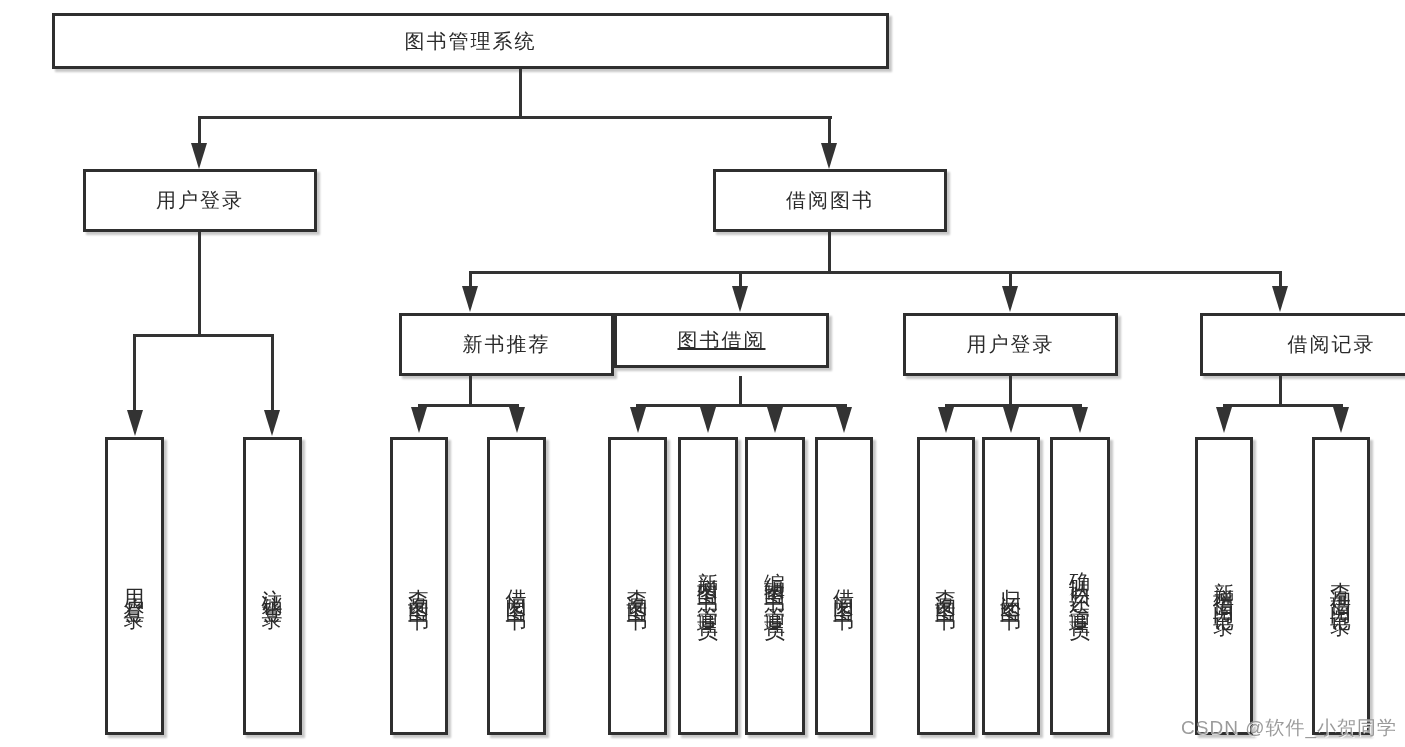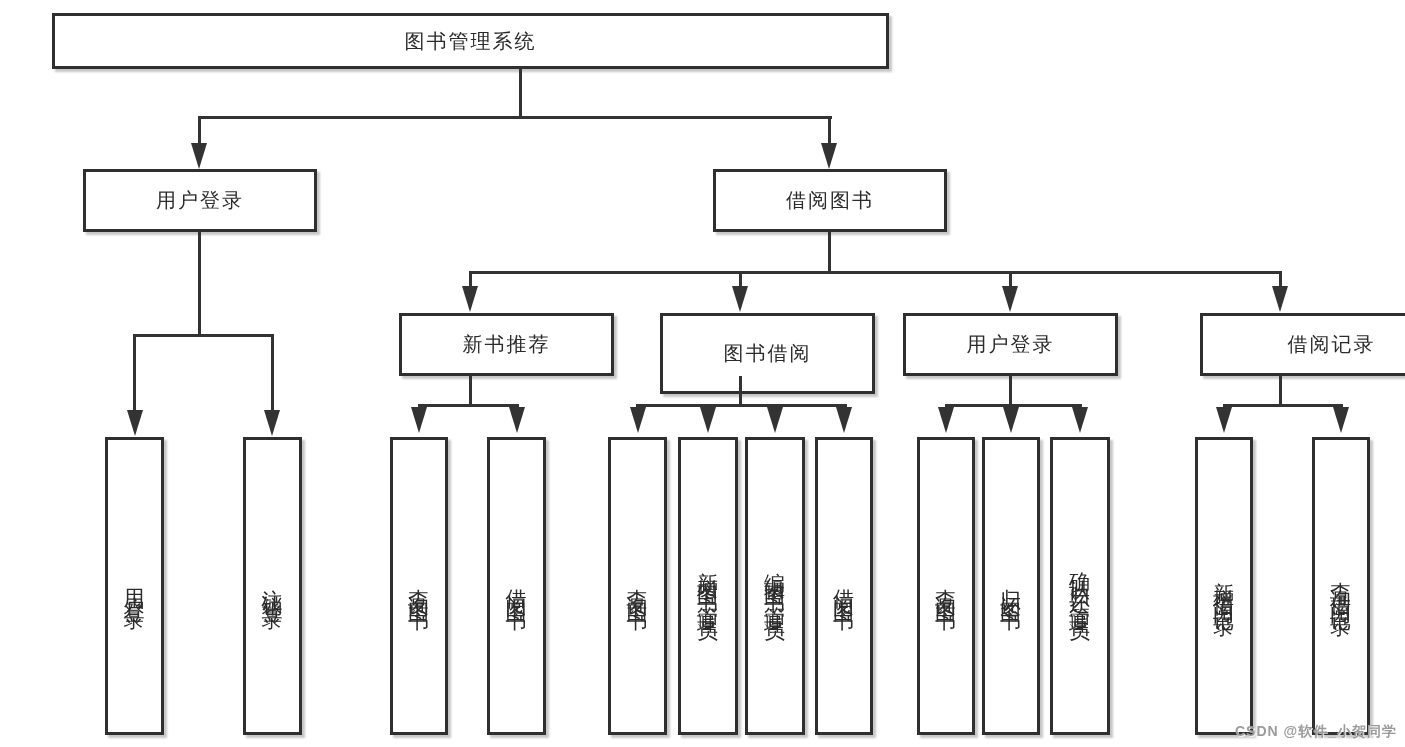--- a/index.html
+++ b/index.html
@@ -39,27 +39,26 @@
   .vline,.hline{position:absolute;background:var(--line);}
   .arrow{
     position:absolute;width:0;height:0;
     border-left:8px solid transparent;
     border-right:8px solid transparent;
     border-top:26px solid var(--line);
   }
   .watermark{
     position:absolute;
     right:8px;bottom:6px;
-    font-size:14px;
+    font-size:19px;
     letter-spacing:1px;
     color:var(--wm);
     text-shadow:1px 1px 0 rgba(255,255,255,0.8);
     white-space:nowrap;
     z-index:5;
-    font-weight:bold;
   }
 </style>
 </head>
 <body>
 
 <div class="canvas">
 
   <div class="box hbox" style="left:40px;top:13px;width:837px;height:56px;margin-left:12px;">
     <span>图书管理系统</span>
   </div>
@@ -92,21 +91,21 @@
   <div class="vline" style="left:1009px;top:274px;width:3px;height:13px;"></div>
   <div class="vline" style="left:1279px;top:274px;width:3px;height:13px;"></div>
   <div class="arrow" style="left:462px;top:286px;"></div>
   <div class="arrow" style="left:732px;top:286px;"></div>
   <div class="arrow" style="left:1002px;top:286px;"></div>
   <div class="arrow" style="left:1272px;top:286px;"></div>
 
   <div class="box hbox" style="left:377px;top:313px;width:215px;height:63px;margin-left:22px;">
     <span>新书推荐</span>
   </div>
-  <div class="box hbox" style="left:660px;top:313px;width:215px;height:81px;">
+  <div class="box hbox" style="left:614px;top:313px;width:215px;height:55px;text-decoration:underline;">
     <span>图书借阅</span>
   </div>
   <div class="box hbox" style="left:903px;top:313px;width:215px;height:63px;">
     <span>用户登录</span>
   </div>
   <div class="box hbox" style="left:1200px;top:313px;width:215px;height:63px;padding-left:48px;">
     <span>借阅记录</span>
   </div>
 
   <div class="vline" style="left:469px;top:376px;width:3px;height:31px;"></div>

